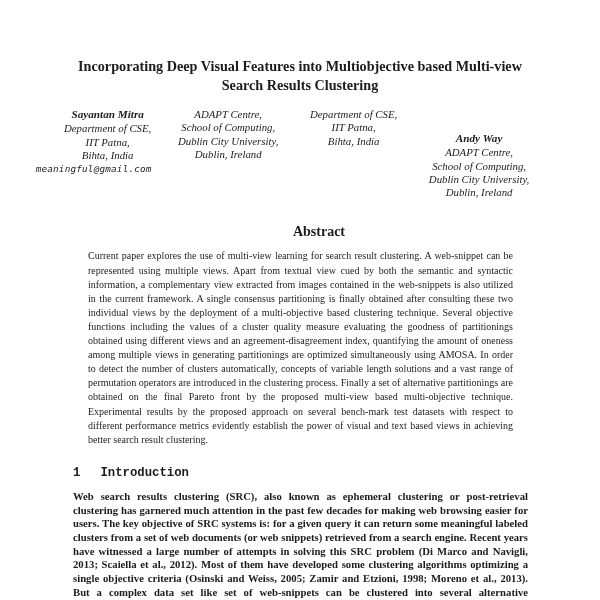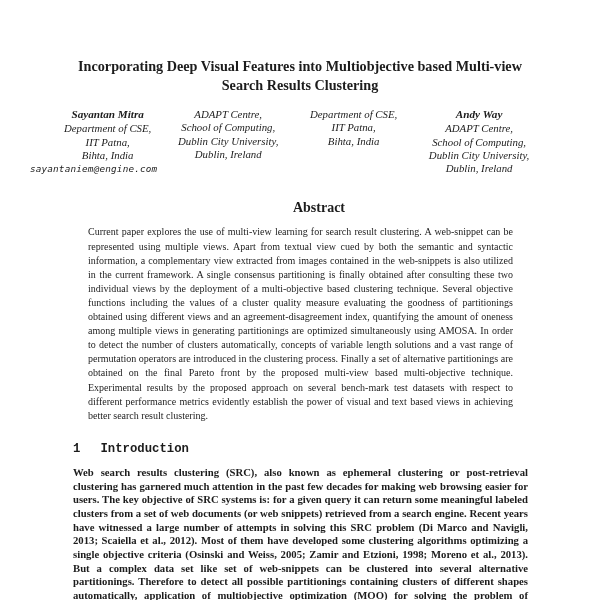--- a/index.html
+++ b/index.html
@@ -32,21 +32,21 @@
   }
   .author {
     text-align: center;
     font-size: 10.8px;
     line-height: 13.3px;
     font-style: italic;
   }
   .author-col-1 { width: 21%; }
   .author-col-2 { width: 28%; }
   .author-col-3 { width: 23%; }
-  .author-col-4 { width: 28%; }
+  .author-col-4 { width: 28%; margin-top: 24px; }
   .author-name {
     font-weight: bold;
     font-size: 11.2px;
     margin-bottom: 1px;
     white-space: nowrap;
   }
   .affil-line { white-space: nowrap; }
   .author-email {
     font-family: "DejaVu Sans Mono", monospace;
     font-size: 9.3px;
@@ -95,21 +95,21 @@
     <span>Search Results Clustering</span>
   </h1>
 
   <div class="authors">
 
     <div class="author author-col-1">
       <div class="author-name">Sayantan Mitra</div>
       <div class="affil-line">Department of CSE,</div>
       <div class="affil-line">IIT Patna,</div>
       <div class="affil-line">Bihta, India</div>
-      <div class="author-email">sayantaniem@engine.com</div>
+      <div class="author-email">meaningful@gmail.com</div>
     </div>
 
     <div class="author author-col-2">
       <div class="affil-line">ADAPT Centre,</div>
       <div class="affil-line">School of Computing,</div>
       <div class="affil-line">Dublin City University,</div>
       <div class="affil-line">Dublin, Ireland</div>
     </div>
 
     <div class="author author-col-3">

